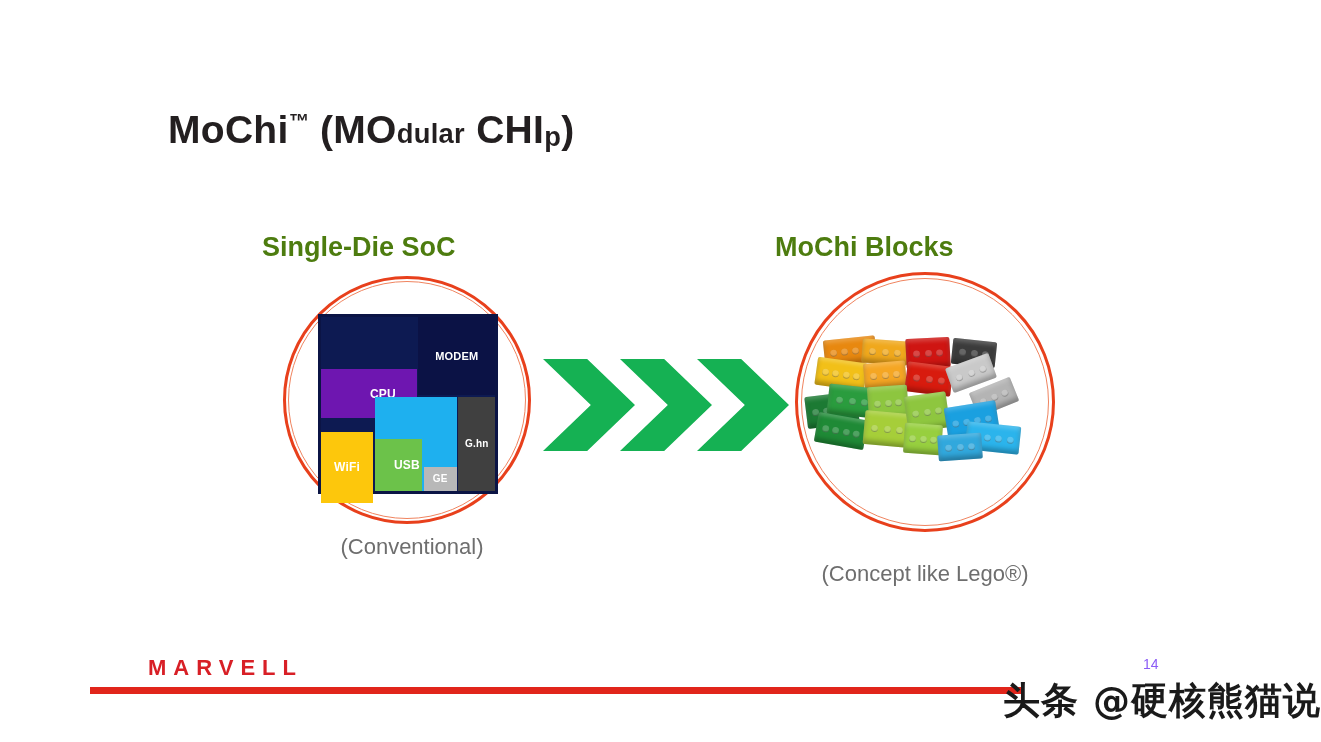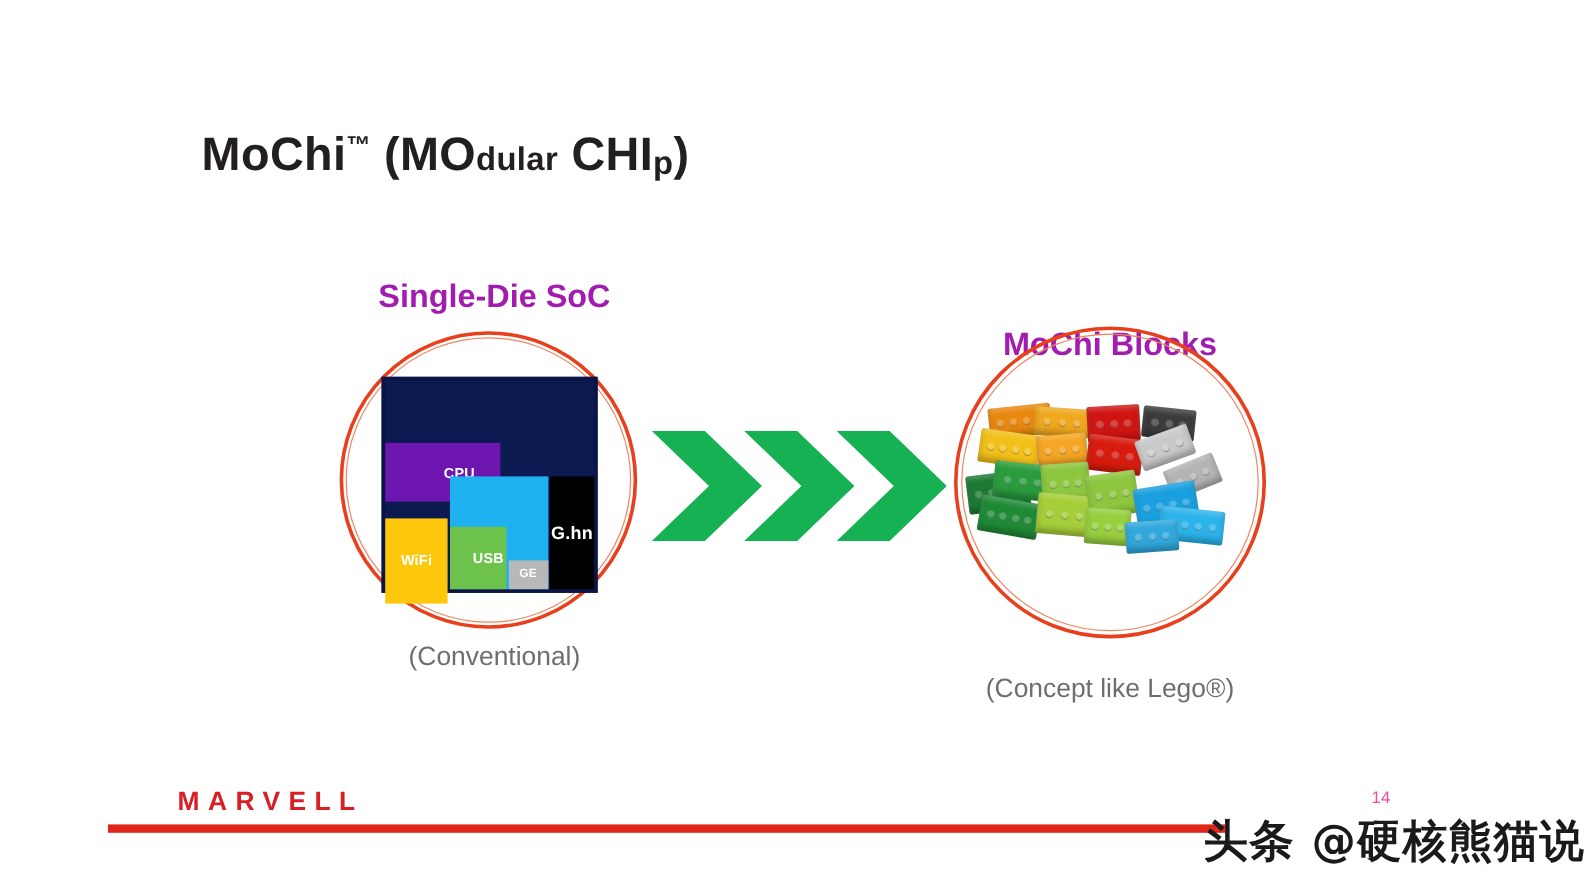--- a/index.html
+++ b/index.html
@@ -39,26 +39,26 @@
   #slide-title .sub {
     font-size: 0.70em;
     vertical-align: -0.10em;
   }
 
   
   .panel-heading {
     position: absolute;
     font-size: 27px;
     font-weight: bold;
-    color: #a21caf;
+    color: #4d7c0f;
     white-space: nowrap;
-    text-align: center;
+    text-align: left;
   }
   #heading-left  { left: 262px; top: 232px; width: 300px; }
-  #heading-right { left: 775px; top: 232px; width: 300px; margin-top: 40px; }
+  #heading-right { left: 775px; top: 232px; width: 300px; }
 
   .panel-caption {
     position: absolute;
     font-size: 22px;
     color: #6e6e6e;
     white-space: nowrap;
     text-align: center;
     font-family: "Liberation Sans", sans-serif;
   }
   #caption-left  { left: 262px; top: 534px; width: 300px; }
@@ -172,21 +172,21 @@
     top: 687px;
     width: 931px;
     height: 7px;
     background: #e1251b;
   }
   #page-number {
     position: absolute;
     left: 1143px;
     top: 656px;
     font-size: 14px;
-    color: #ec4899;
+    color: #8b5cf6;
     font-family: "Liberation Sans", sans-serif;
   }
   #watermark {
     position: absolute;
     left: 1003px;
     top: 676px;
     font-size: 37px;
     font-weight: bold;
     color: #1a1a1a;
     white-space: nowrap;
@@ -200,23 +200,24 @@
 <div id="slide">
 
   <h1 id="slide-title">
     <span>MoChi</span><span class="sup">™</span><span> (MO</span><span class="small">dular</span><span> CHI</span><span class="sub">p</span><span>)</span>
   </h1>
 
   <div class="panel-heading" id="heading-left">Single-Die SoC</div>
   <div class="ring" id="ring-left" style="border-color: rgb(232, 64, 28);"></div>
   <div class="ring inner" id="ring-left-inner"></div>
   <div id="soc-die" style="background: rgb(13, 26, 82);">
+      <div class="die-block" style="left: 56%; top: 0%; width: 44%; height: 45%; background: rgb(11, 18, 69); color: rgb(255, 255, 255); font-size: 11px;">MODEM</div>
       <div class="die-block" style="left: 0%; top: 30%; width: 55%; height: 28%; background: rgb(110, 22, 176); color: rgb(255, 255, 255); font-size: 12px; padding-left: 28px;">CPU</div>
       <div class="die-block" style="left: 31%; top: 46%; width: 47%; height: 54%; background: rgb(30, 176, 239); color: rgb(255, 255, 255); font-size: 10px;"></div>
-      <div class="die-block" style="left: 79%; top: 46%; width: 21%; height: 54%; background: #000000; color: rgb(255, 255, 255); font-size: 15px;">G.hn</div>
+      <div class="die-block" style="left: 79%; top: 46%; width: 21%; height: 54%; background: #404040; color: rgb(255, 255, 255); font-size: 10px;">G.hn</div>
       <div class="die-block" style="left: 0%; top: 59%; width: 30%; height: 41%; background: rgb(253, 199, 12); color: rgb(255, 255, 255); font-size: 12px; margin-top: 12px;">WiFi</div>
       <div class="die-block" style="left: 31%; top: 70%; width: 27%; height: 30%; background: rgb(108, 194, 74); color: rgb(255, 255, 255); font-size: 12px; padding-left: 17px;">USB</div>
       <div class="die-block" style="left: 59%; top: 86%; width: 19%; height: 14%; background: rgb(184, 184, 184); color: rgb(255, 255, 255); font-size: 10px;">GE</div>
     </div>
   <div class="panel-caption" id="caption-left">(Conventional)</div>
 
   <div id="arrow-group">
     <div class="chevron" id="chevron-1" style="background: rgb(21, 177, 83);"></div>
     <div class="chevron" id="chevron-2" style="background: rgb(21, 177, 83);"></div>
     <div class="chevron" id="chevron-3" style="background: rgb(21, 177, 83);"></div>

